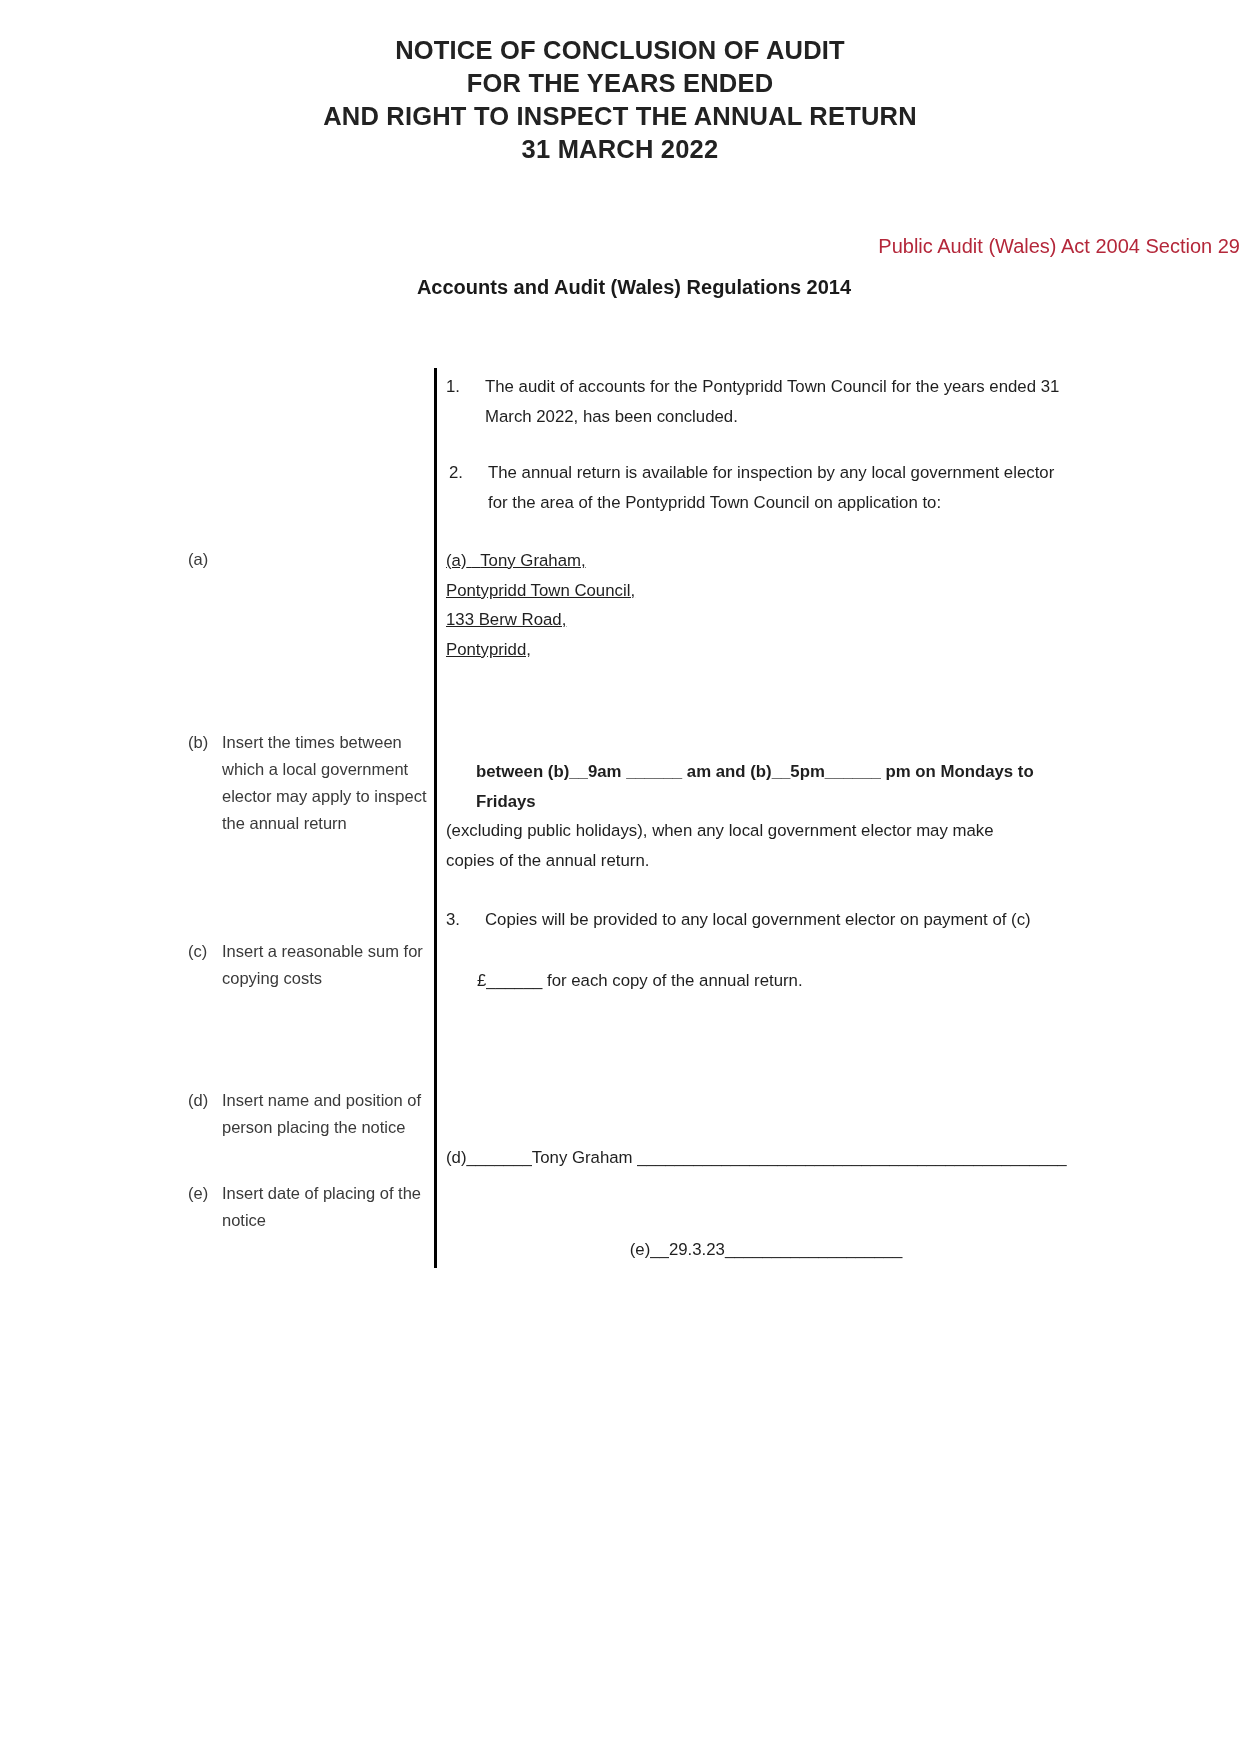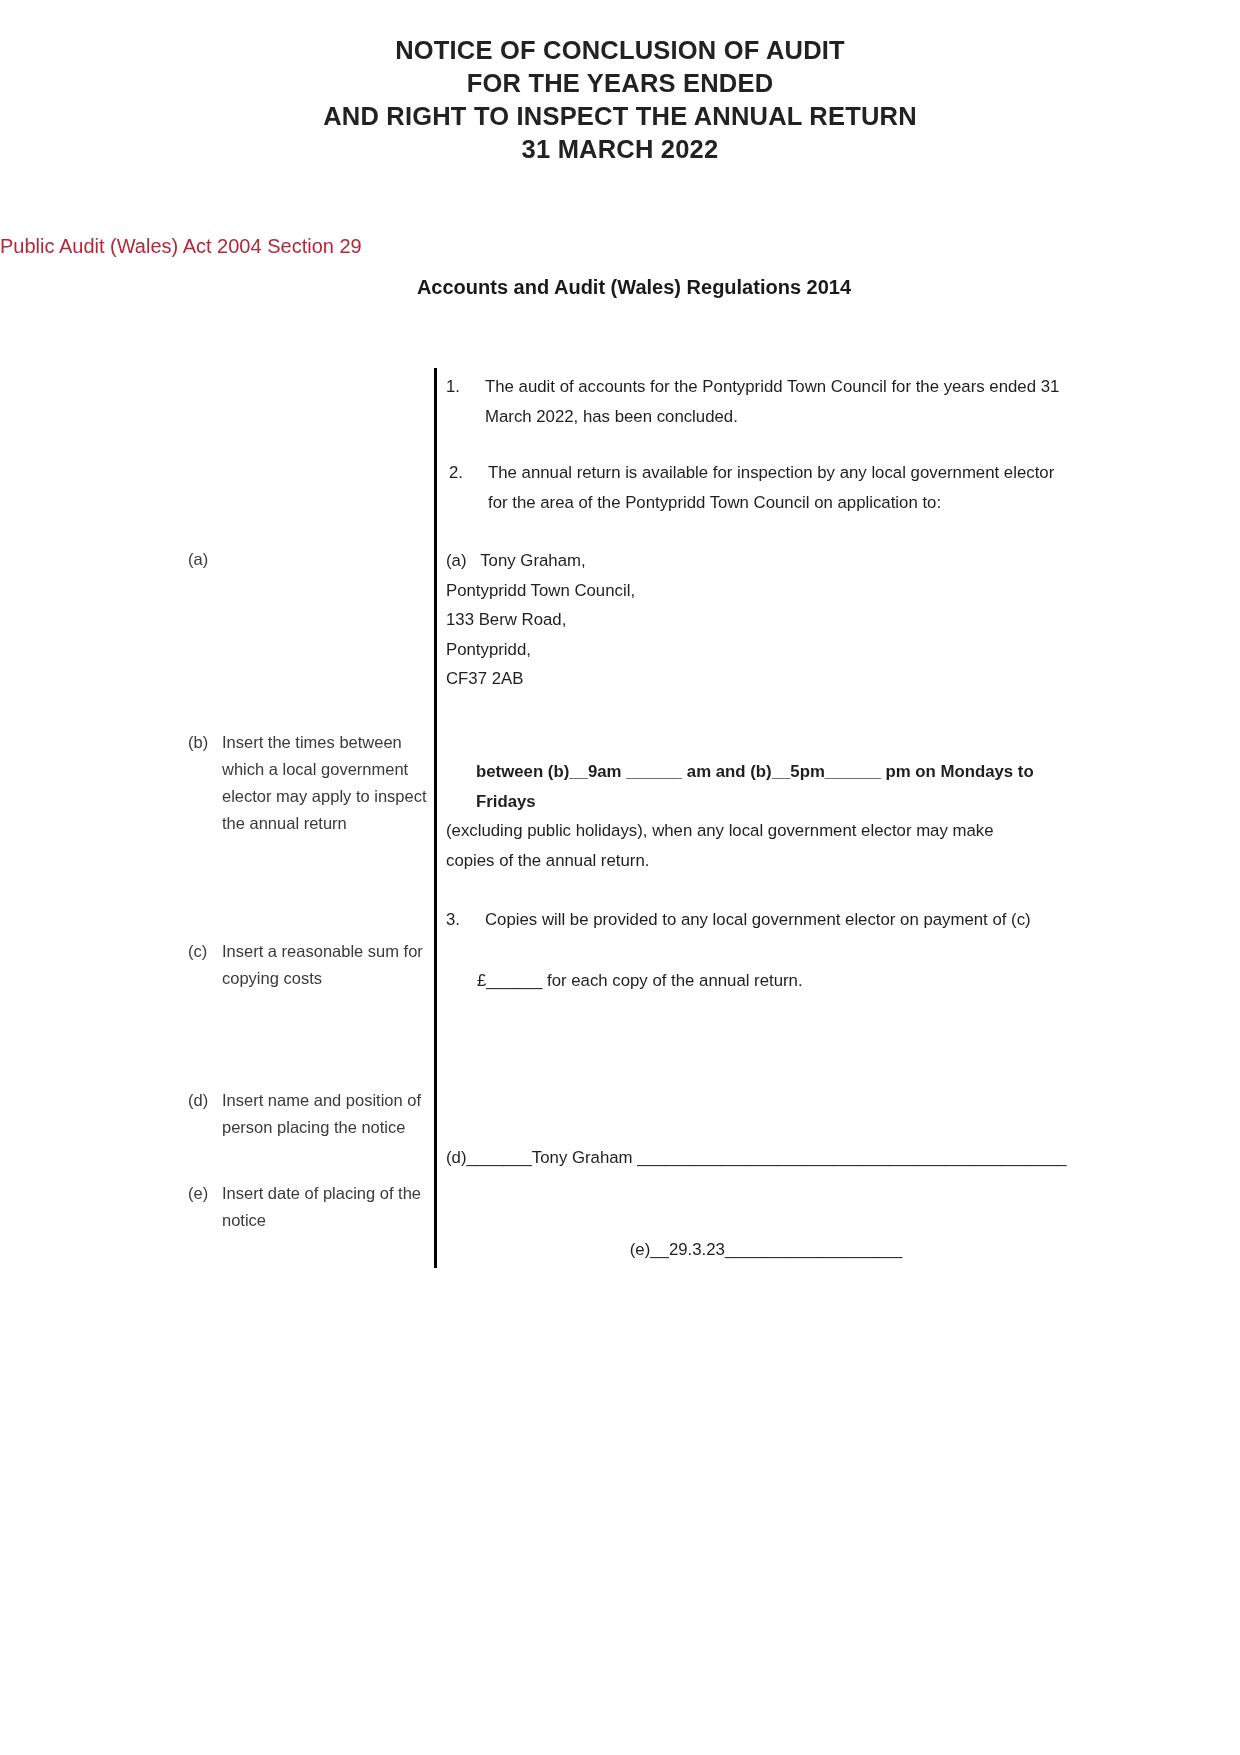--- a/index.html
+++ b/index.html
@@ -34,21 +34,21 @@
     line-height: 33px;
     color: #222222;
   }
 
   
   .statute-red {
     position: absolute;
     left: 0;
     top: 232px;
     width: 1240px;
-    text-align: left;
+    text-align: right;
     font-size: 20px;
     line-height: 28px;
     color: #b4273a;
     font-family: "Liberation Sans", sans-serif;
   }
   .statute-bold {
     position: absolute;
     left: 0;
     top: 273px;
     width: 1240px;
@@ -114,21 +114,21 @@
   .numbered .num {
     position: absolute;
     left: 0;
     top: 0;
   }
 
   .item1 { top: 372px; }
   .item2 { top: 458px; left: 449px; }
   .item2 .numbered { padding-left: 39px; }
 
-  .addr { top: 546px; }
+  .addr { top: 546px; text-decoration: underline; }
   .addr div { line-height: 29.5px; }
 
   .times { top: 757px; left: 476px; width: 620px; font-weight: bold; }
   .times-cont { top: 816px; width: 580px; }
 
   .item3 { top: 905px; }
   .copy-fee { top: 966px; left: 477px; }
 
   .sign-d { top: 1143px; left: 446px; width: 640px; white-space: nowrap; }
   .sign-e { top: 1235px; left: 446px; width: 640px; white-space: nowrap; text-align: center; }
@@ -191,21 +191,20 @@
   </div>
 
   <div class="body-col addr">
     <div class="nowrap">
       <span>(a)</span>
       <span>&nbsp; </span><span>Tony Graham,</span>
     </div>
     <div>Pontypridd Town Council,</div>
     <div>133 Berw Road,</div>
     <div>Pontypridd,</div>
-    <div>CF37 2AB</div>
   </div>
 
   <div class="body-col times">between (b)__9am ______ am and (b)__5pm______ pm on Mondays to Fridays</div>
 
   <div class="body-col times-cont">(excluding public holidays), when any local government elector may make copies of the annual return.</div>
 
   <div class="body-col item3">
     <div class="numbered">
       <span class="num">3.</span>
       <span>Copies will be provided to any local government elector on payment of (c)</span>

